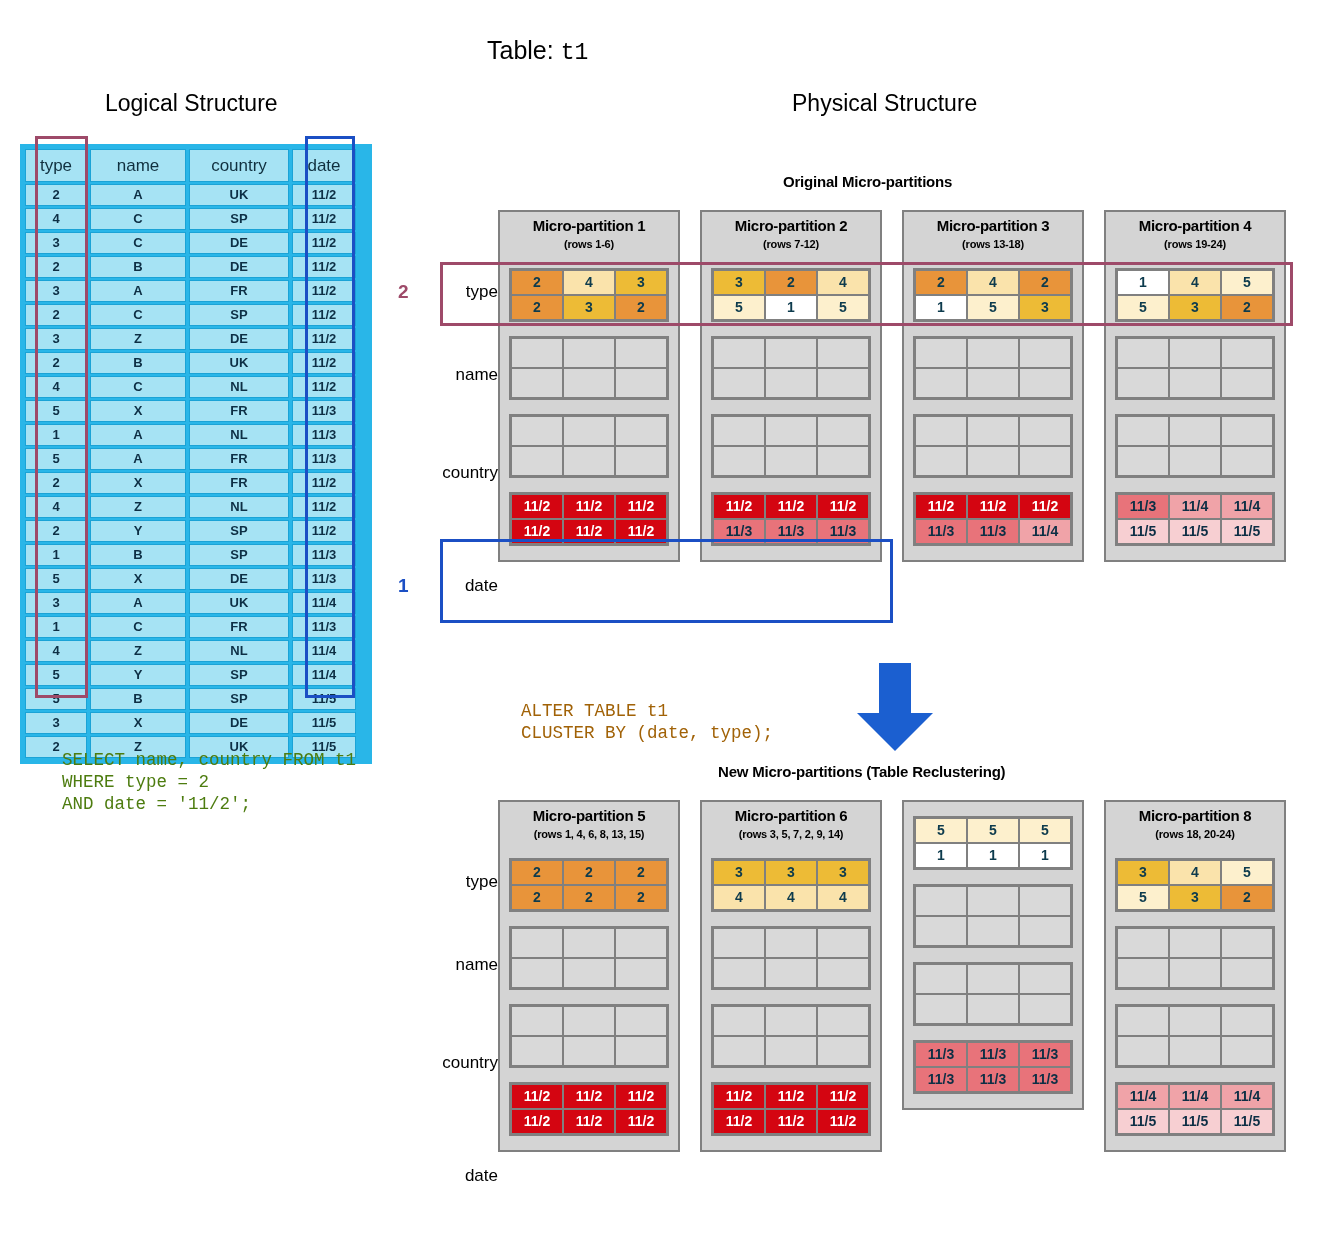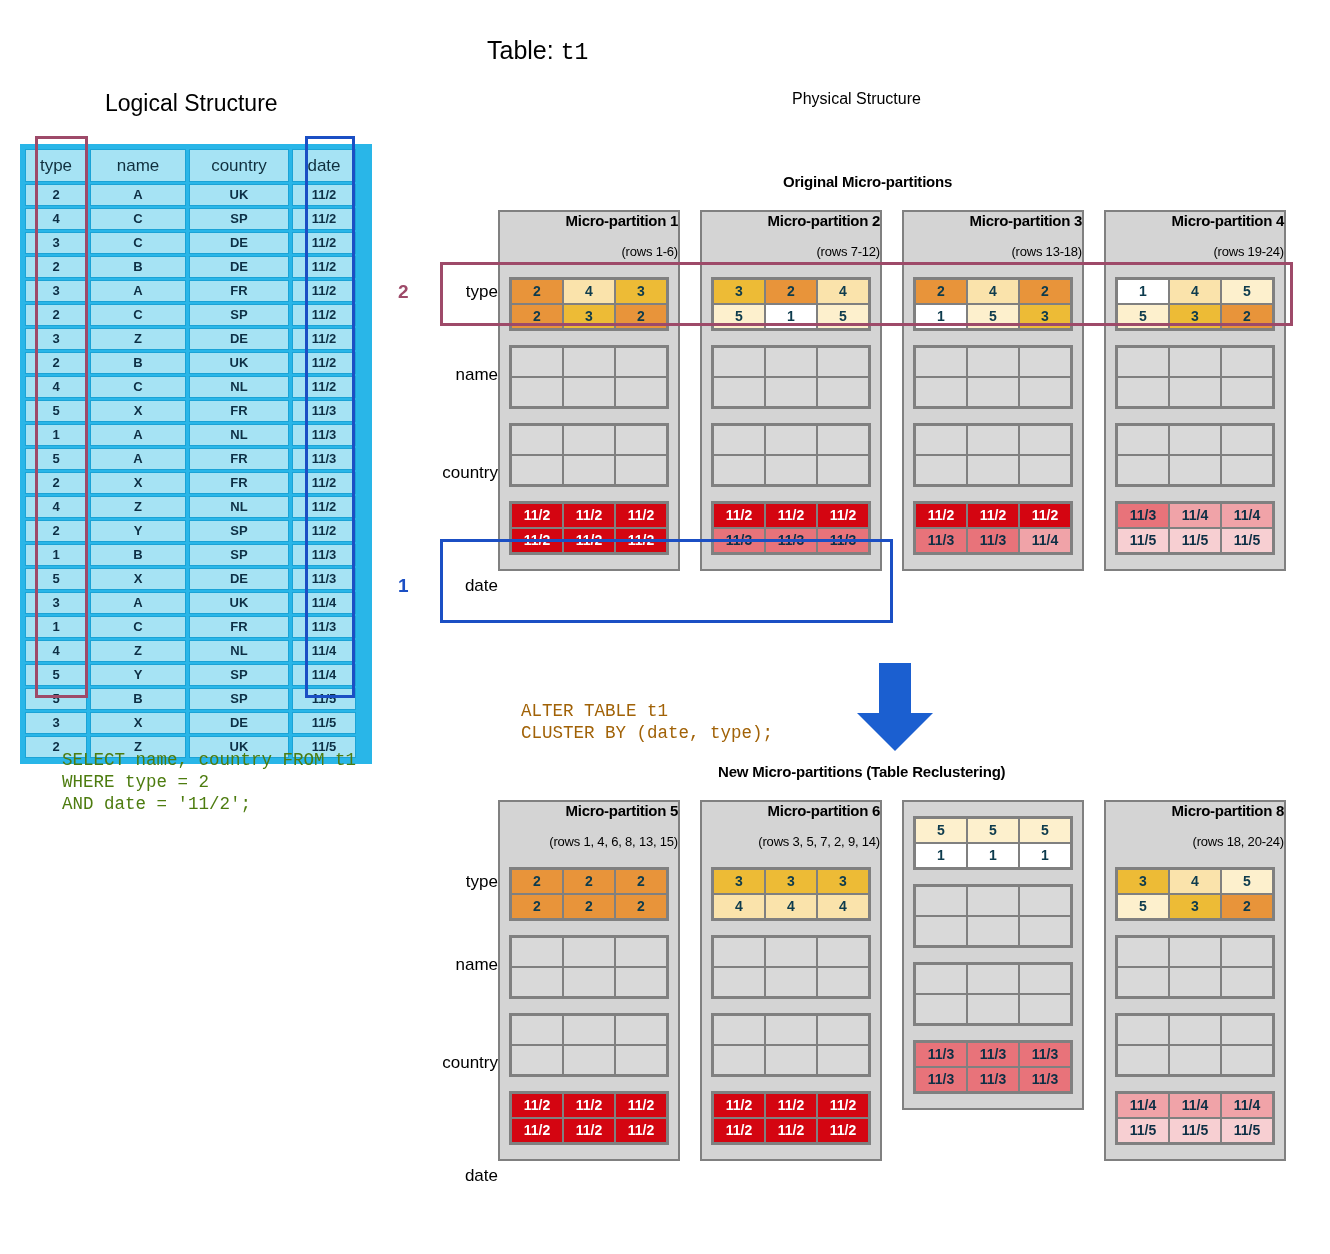--- a/index.html
+++ b/index.html
@@ -27,21 +27,21 @@
     font-size: 23px;
   }
   .title-logical {
     position: absolute;
     left: 105px; top: 90px;
     font-size: 23px;
   }
   .title-physical {
     position: absolute;
     left: 792px; top: 90px;
-    font-size: 16px;
+    font-size: 23px;
   }
   .sub-head {
     position: absolute;
     font-size: 15px;
     font-weight: bold;
     letter-spacing: -0.2px;
   }
   .sub-head.orig { left: 783px; top: 173px; }
   .sub-head.newp { left: 718px; top: 763px; }
 
@@ -137,32 +137,34 @@
   .marker.m1 { color: #1b4fc4; }
 
   .partition {
     position: absolute;
     background: #d4d4d4;
     border: 2px solid #808080;
     box-sizing: border-box;
     width: 182px;
   }
   .p-head {
-    text-align: right;
+    text-align: center;
+    padding-top: 5px;
     padding-bottom: 4px;
   }
   .p-title {
     font-size: 15px;
     font-weight: bold;
     letter-spacing: -0.3px;
   }
   .p-rows {
-    font-size: 13px;
-    margin-top: 15px;
+    font-size: 11px;
+    margin-top: 4px;
     letter-spacing: -0.2px;
+    font-weight: bold;
   }
 
   .cellblock {
     margin: 0 auto;
     border: 2px solid #808080;
     box-sizing: border-box;
     width: 160px;
   }
   .cb-row { display: flex; }
   .cb-cell {

